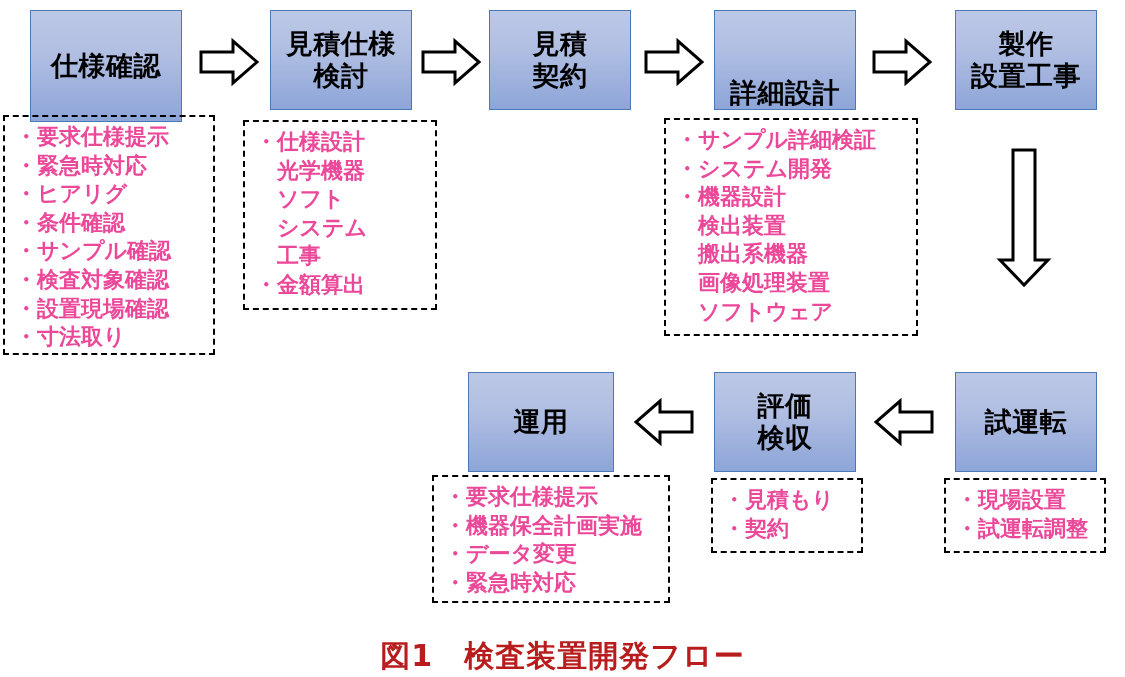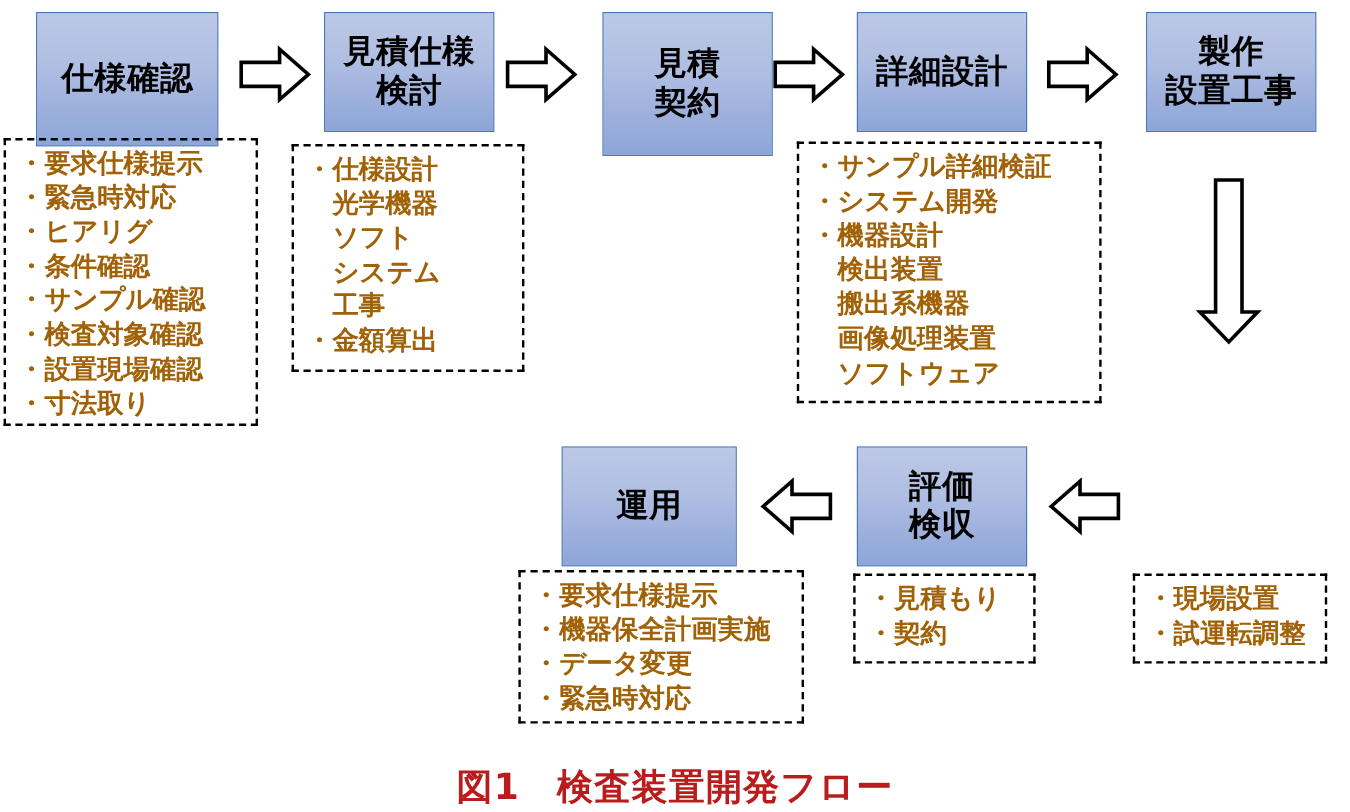--- a/index.html
+++ b/index.html
@@ -51,21 +51,21 @@
   .detail-list {
     margin: 0;
     padding: 0;
     list-style: none;
   }
   .detail-list li {
     font-size: 22px;
     font-weight: bold;
     line-height: 1.30;
     white-space: pre;
-    color: #a16207;
+    color: #ec4899;
   }
 
   
   .arrow {
     position: absolute;
   }
   .arrow svg {
     display: block;
     overflow: visible;
   }
@@ -90,26 +90,26 @@
 
   <div class="proc-box" style="left:30px; top:10px; width:152px; height:112px;justify-content:center;">
     <span class="proc-label">仕様確認</span>
   </div>
 
   <div class="proc-box" style="left:270px; top:10px; width:142px; height:100px;">
     <span class="proc-label">見積仕様
 検討</span>
   </div>
 
-  <div class="proc-box" style="left:502px; top:10px; width:142px; height:120px;">
+  <div class="proc-box" style="left:489px; top:10px; width:142px; height:100px;">
     <span class="proc-label">見積
 契約</span>
   </div>
 
-  <div class="proc-box" style="left:714px; top:10px; width:142px; height:100px;">
+  <div class="proc-box" style="left:714px; top:10px; width:142px; height:100px;align-items:flex-end;">
     <span class="proc-label">詳細設計</span>
   </div>
 
   <div class="proc-box" style="left:955px; top:10px; width:142px; height:100px;">
     <span class="proc-label">製作
 設置工事</span>
   </div>
 
   <div class="arrow" style="left:199px; top:38px; width:60px; height:48px;">
     <svg width="60" height="48" viewBox="0 0 60 48" aria-hidden="true">
@@ -179,20 +179,23 @@
 
   <div class="proc-box" style="left:714px; top:372px; width:142px; height:100px;">
     <span class="proc-label">評価
 検収</span>
   </div>
 
   <div class="proc-box" style="left:468px; top:372px; width:146px; height:100px;">
     <span class="proc-label">運用</span>
   </div>
 
+  <div class="proc-box" style="left:955px; top:372px; width:142px; height:100px;">
+    <span class="proc-label">試運転</span>
+  </div>
 
   <div class="arrow" style="left:872px; top:398px; width:62px; height:48px;">
     <svg width="62" height="48" viewBox="0 0 62 48" aria-hidden="true">
       <polygon points="60,14 28,14 28,3 4,24 28,45 28,34 60,34" fill="#ffffff" stroke="#000000" stroke-width="3" stroke-linejoin="miter"></polygon>
     </svg>
   </div>
 
   <div class="arrow" style="left:632px; top:398px; width:62px; height:48px;">
     <svg width="62" height="48" viewBox="0 0 62 48" aria-hidden="true">
       <polygon points="60,14 28,14 28,3 4,24 28,45 28,34 60,34" fill="#ffffff" stroke="#000000" stroke-width="3" stroke-linejoin="miter"></polygon>

